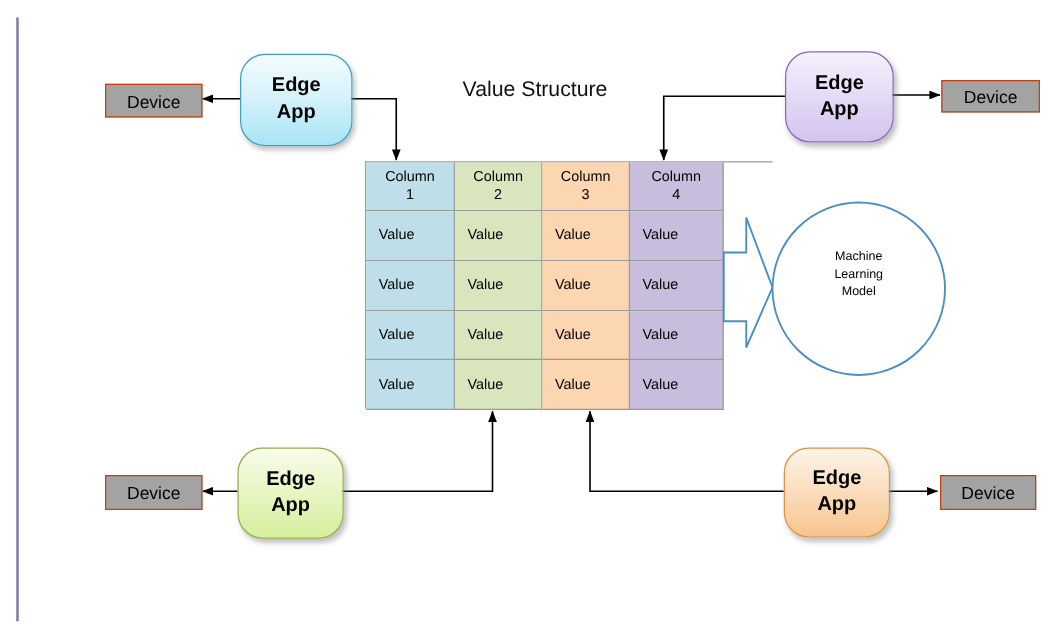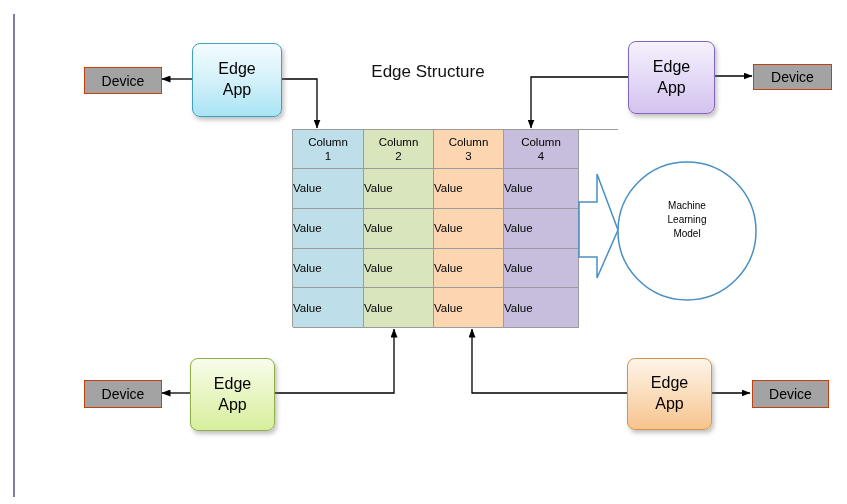--- a/index.html
+++ b/index.html
@@ -4,23 +4,24 @@
 <style>
   html,body{margin:0;padding:0;background:#fff;}
   #canvas{
     position:relative;width:847px;height:504px;background:#ffffff;
     font-family:"Liberation Sans", sans-serif;color:#000;overflow:hidden;
   }
   .accent-line{position:absolute;left:13px;top:14px;width:2px;height:483px;background:#8577a8;}
   .title{position:absolute;left:348px;top:62px;width:160px;text-align:center;font-size:17px;color:#111;}
   
   .edge-app{
-    position:absolute;border-radius:8px;display:flex;align-items:center;justify-content:center;
+    position:absolute;border-radius:20px;display:flex;align-items:center;justify-content:center;
     text-align:center;font-size:16px;line-height:1.3;white-space:pre-line;
     box-shadow:2px 3px 4px rgba(120,120,120,.45);
+    font-weight:bold;
   }
   .edge-cyan  {left:192px;top:43px; width:88px;height:72px;border:1.5px solid #41a0bf;background:linear-gradient(to bottom,#f3fcfe 0%,#d7f2fa 45%,#a9e4f5 100%);}
   .edge-purple{left:628px;top:41px; width:85px;height:71px;border:1.5px solid #8166bd;background:linear-gradient(to bottom,#f6f1fc 0%,#e6dcf7 45%,#d3c3ee 100%);}
   .edge-green {left:190px;top:358px;width:83px;height:71px;border:1.5px solid #8fae45;background:linear-gradient(to bottom,#f8fcec 0%,#e9f6c6 45%,#d7ee9d 100%);}
   .edge-orange{left:627px;top:358px;width:83px;height:70px;border:1.5px solid #db9344;background:linear-gradient(to bottom,#fdf4e9 0%,#fbdfc0 45%,#f7c48e 100%);}
   
   .device{
     position:absolute;border:1px solid #c2410c;background:#a3a3a3;display:flex;align-items:center;justify-content:center;
     font-size:14px;
   }
@@ -32,21 +33,21 @@
   .dtable{
     position:absolute;left:292px;top:129px;width:326px;height:198px;
     display:grid;grid-template-columns:71px 70px 70px 75px;grid-template-rows:39px repeat(4,39.75px);
     border-top:1px solid #9b9b9b;border-left:1px solid #9b9b9b;box-sizing:border-box;
   }
   .dtable .cell{
     border-right:1px solid #9b9b9b;border-bottom:1px solid #9b9b9b;box-sizing:border-box;
     font-size:11.5px;display:flex;align-items:center;
   }
   .dtable .head{justify-content:center;text-align:center;white-space:pre-line;line-height:1.25;}
-  .dtable .val{}
+  .dtable .val{padding-left:10px;}
   .c0{background:#bedfe9;} .c1{background:#d9e5bd;} .c2{background:#fcd6b1;} .c3{background:#c7bddd;}
   
   .overlay{position:absolute;left:0;top:0;width:847px;height:504px;pointer-events:none;}
   
   .ml-label{
     position:absolute;left:627px;top:199px;width:120px;text-align:center;
     font-size:10px;line-height:1.38;white-space:pre-line;
   }
   
   .logo-wrap{position:absolute;left:20px;top:455px;width:180px;height:45px;}
@@ -56,21 +57,21 @@
     letter-spacing:1px;transform:scaleX(.95);transform-origin:left;
   }
 </style>
 </head>
 <body>
 
 <div id="canvas">
 
   <div class="accent-line"></div>
 
-  <div class="title">Edge Structure</div>
+  <div class="title">Value Structure</div>
 
   <div class="dtable">
     <div class="cell head c0">Column
 1</div>
     <div class="cell head c1">Column
 2</div>
     <div class="cell head c2">Column
 3</div>
     <div class="cell head c3">Column
 4</div>

